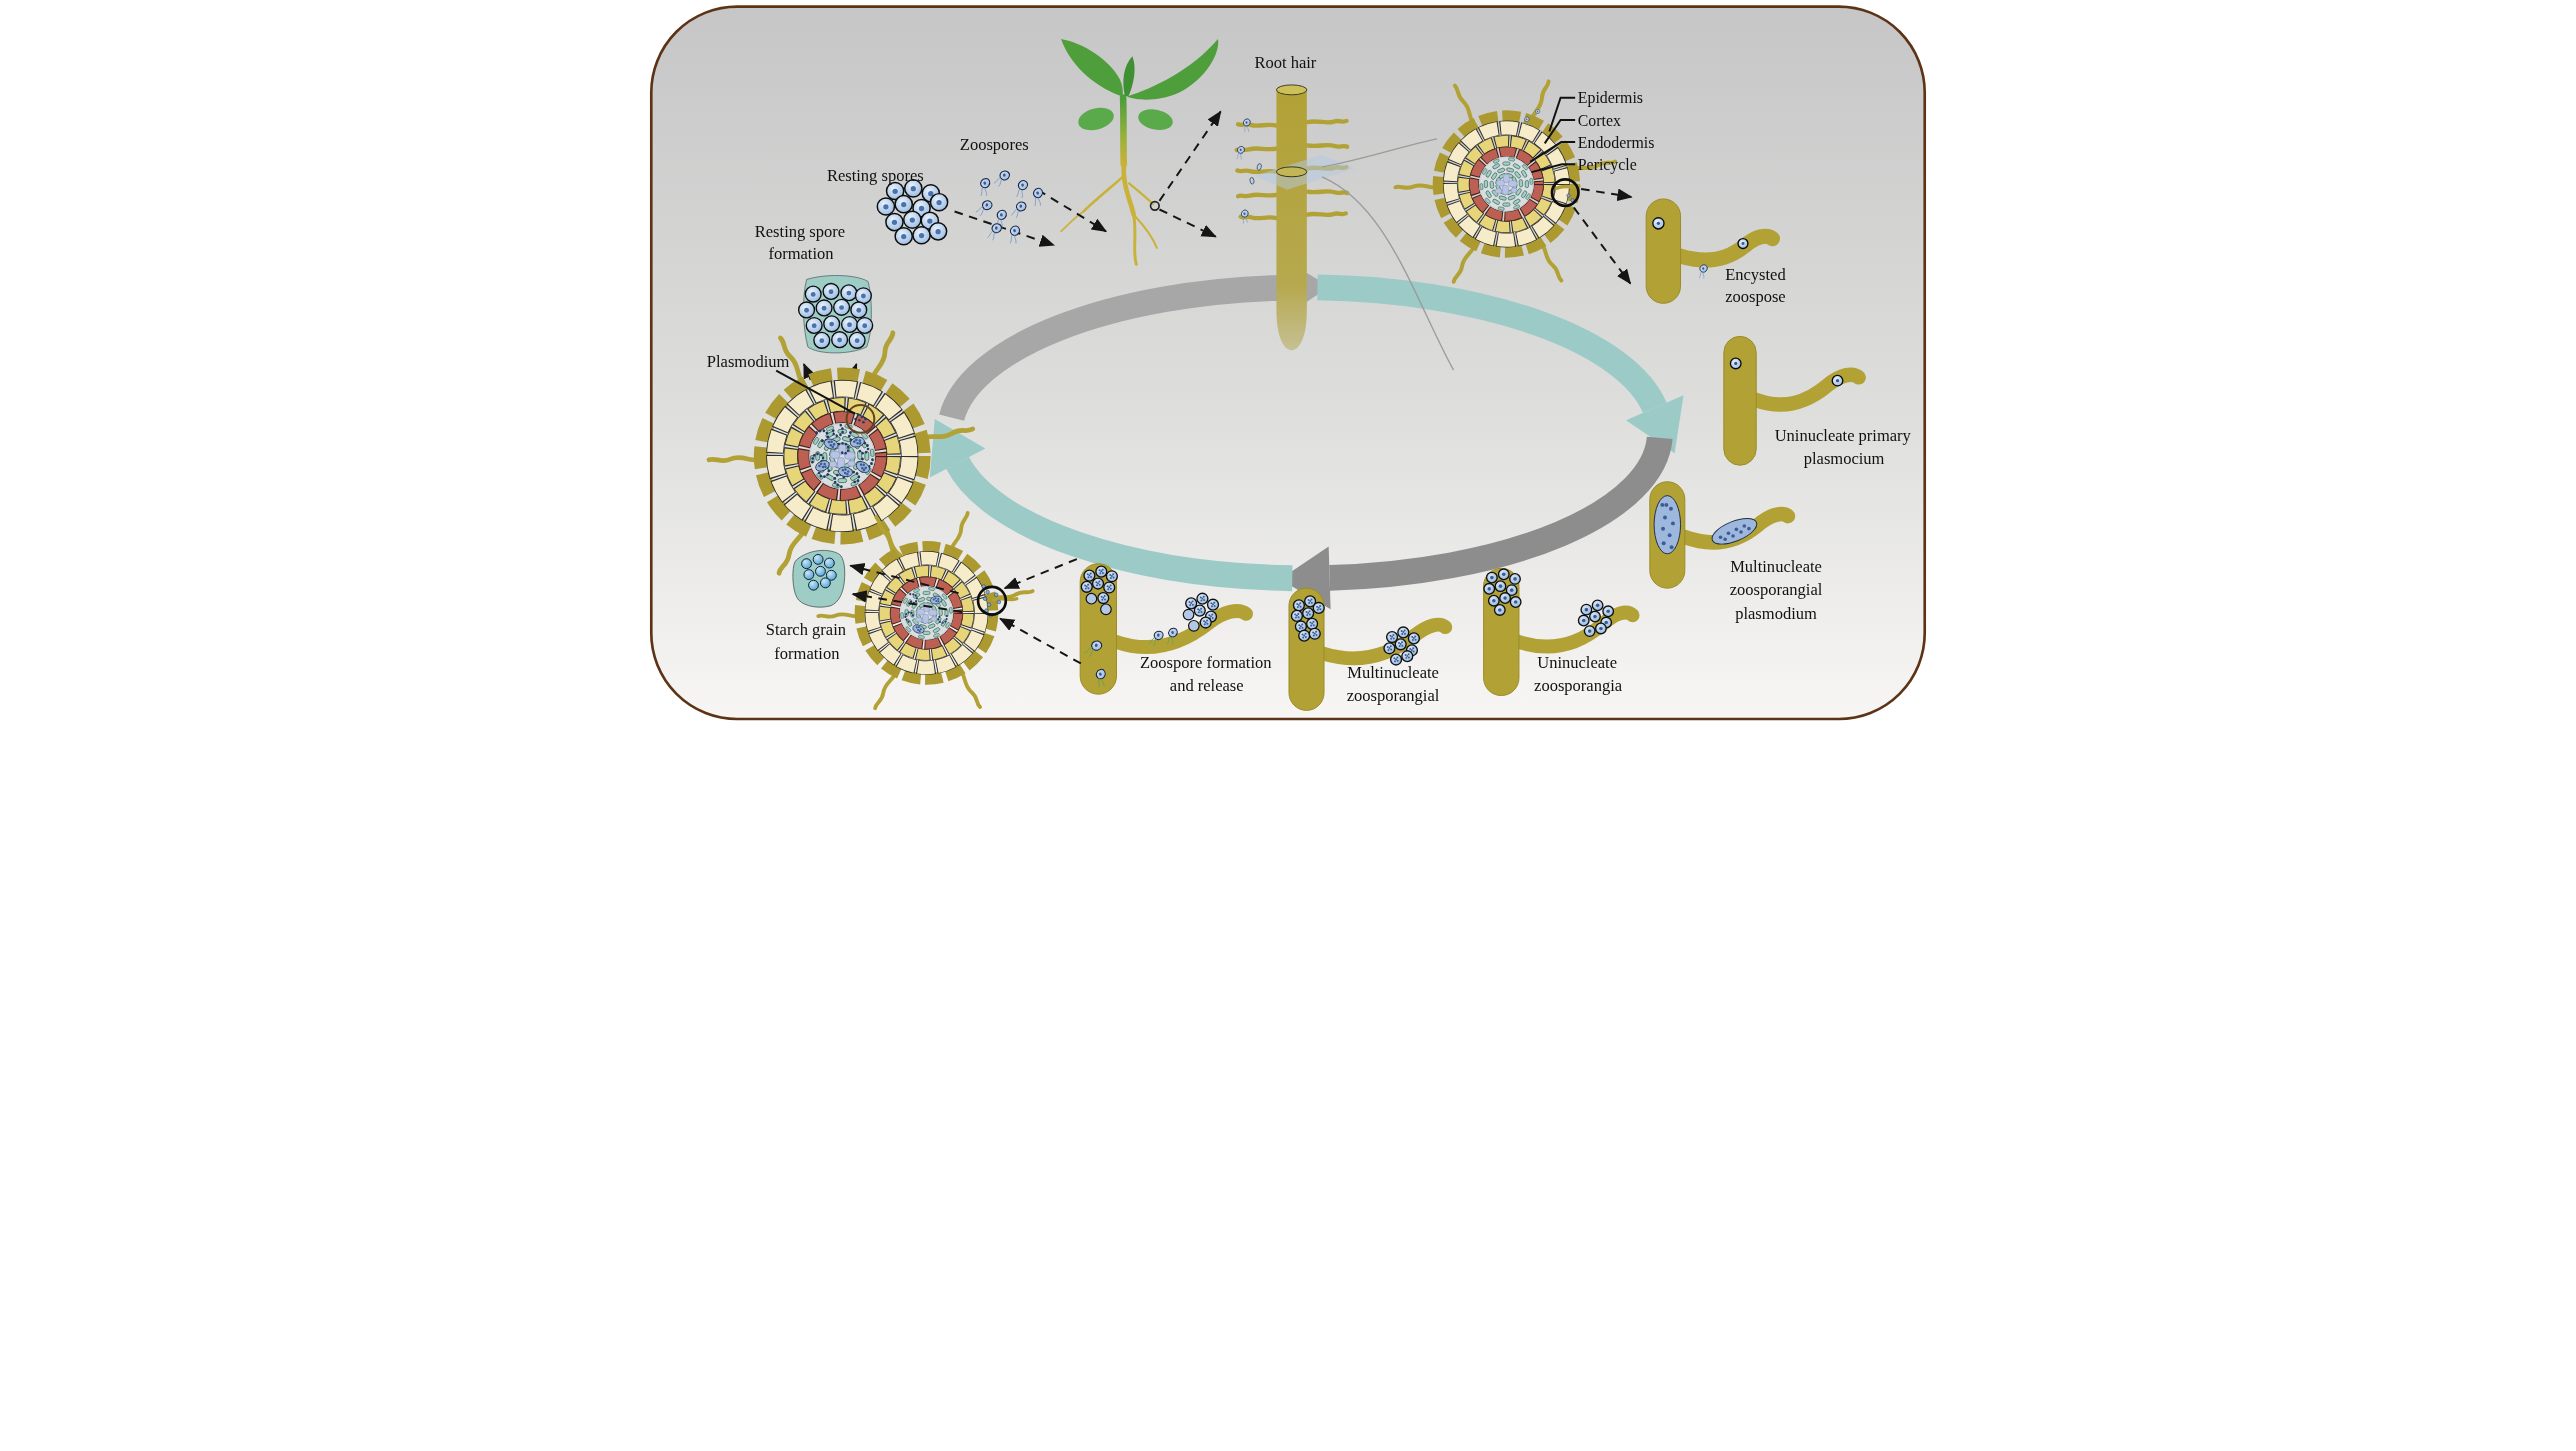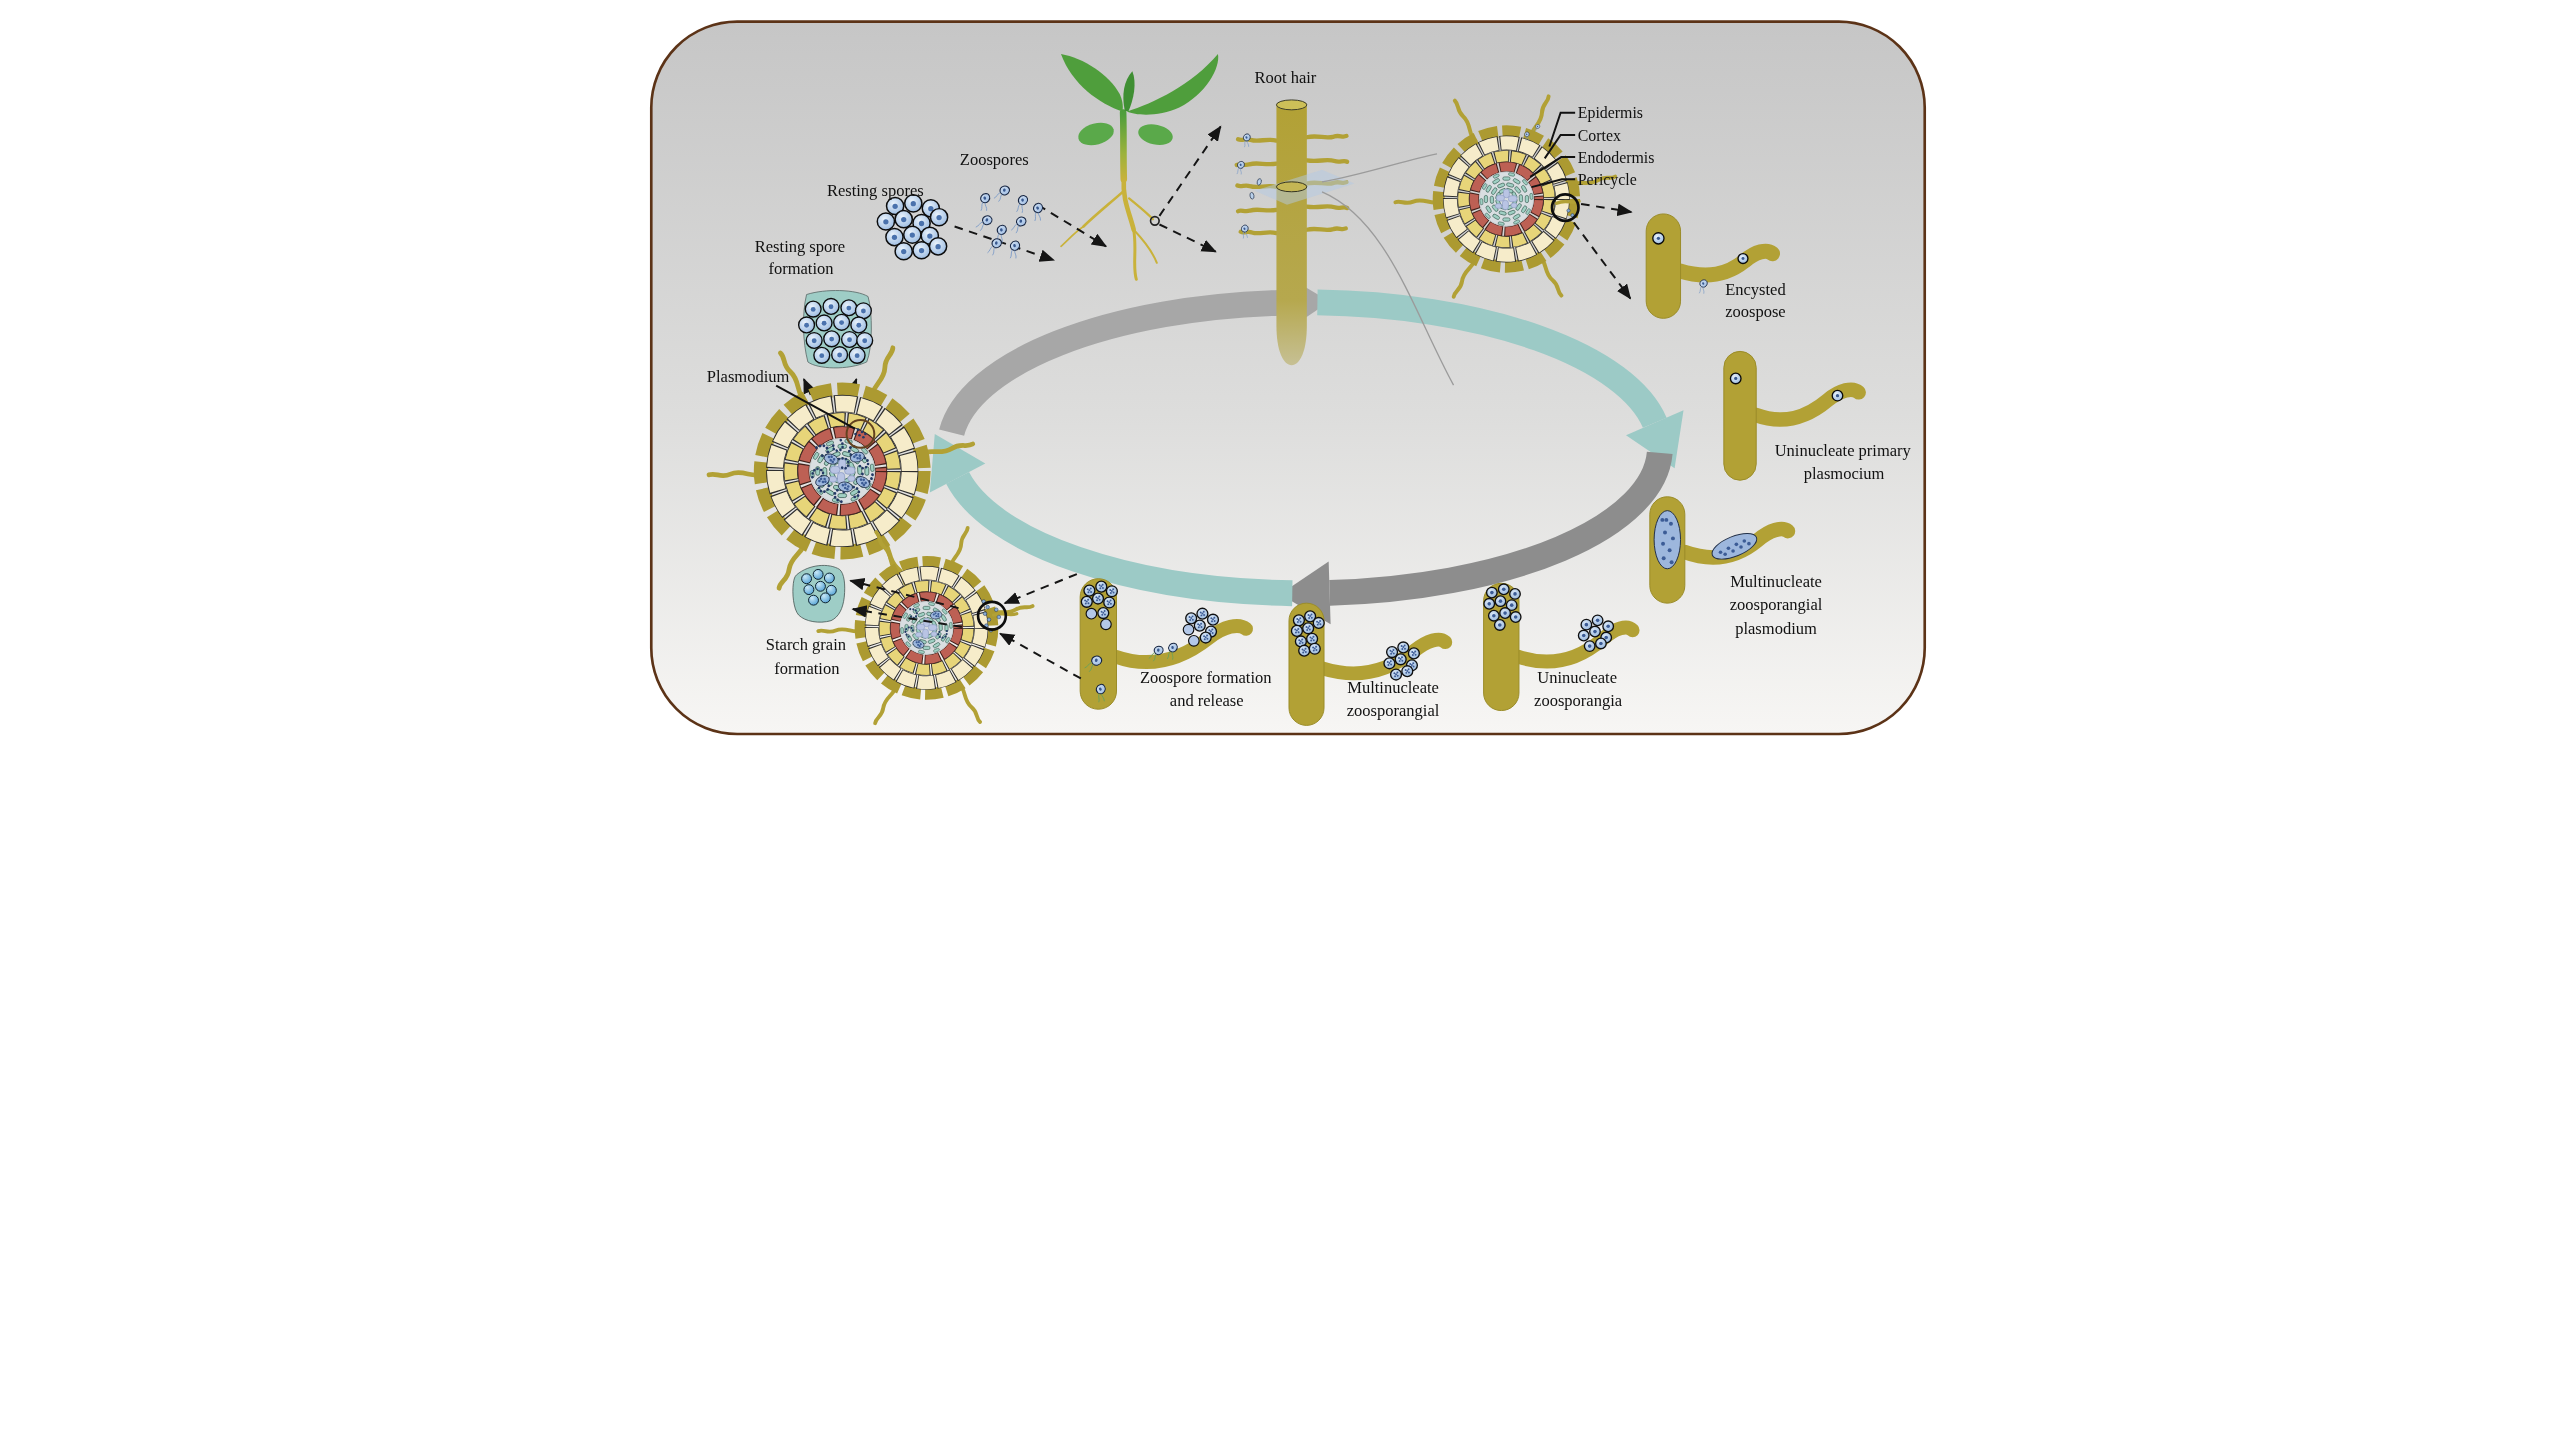--- a/index.html
+++ b/index.html
@@ -1,16 +1,16 @@
 <!DOCTYPE html>
 <html style="font-size:10.6px"><head>
 <meta charset="utf-8">
 <style>
   html,body{margin:0;padding:0;background:#ffffff;}
-  .stage{width:100%;max-width:1288px;margin:15px auto;text-align:right;}
+  .stage{width:100%;max-width:1288px;margin:0 auto;text-align:right;}
   svg{display:block;width:100%;height:auto;}
   text{font-family:"Liberation Serif","DejaVu Serif",serif;fill:#111;}
   .lbl{font-size:50px;}
   .lbl-s{font-size:48px;}
 </style>
 </head>
 <body>
 
 <div class="stage">
 <svg viewBox="0 0 3898 2196" xmlns="http://www.w3.org/2000/svg">

